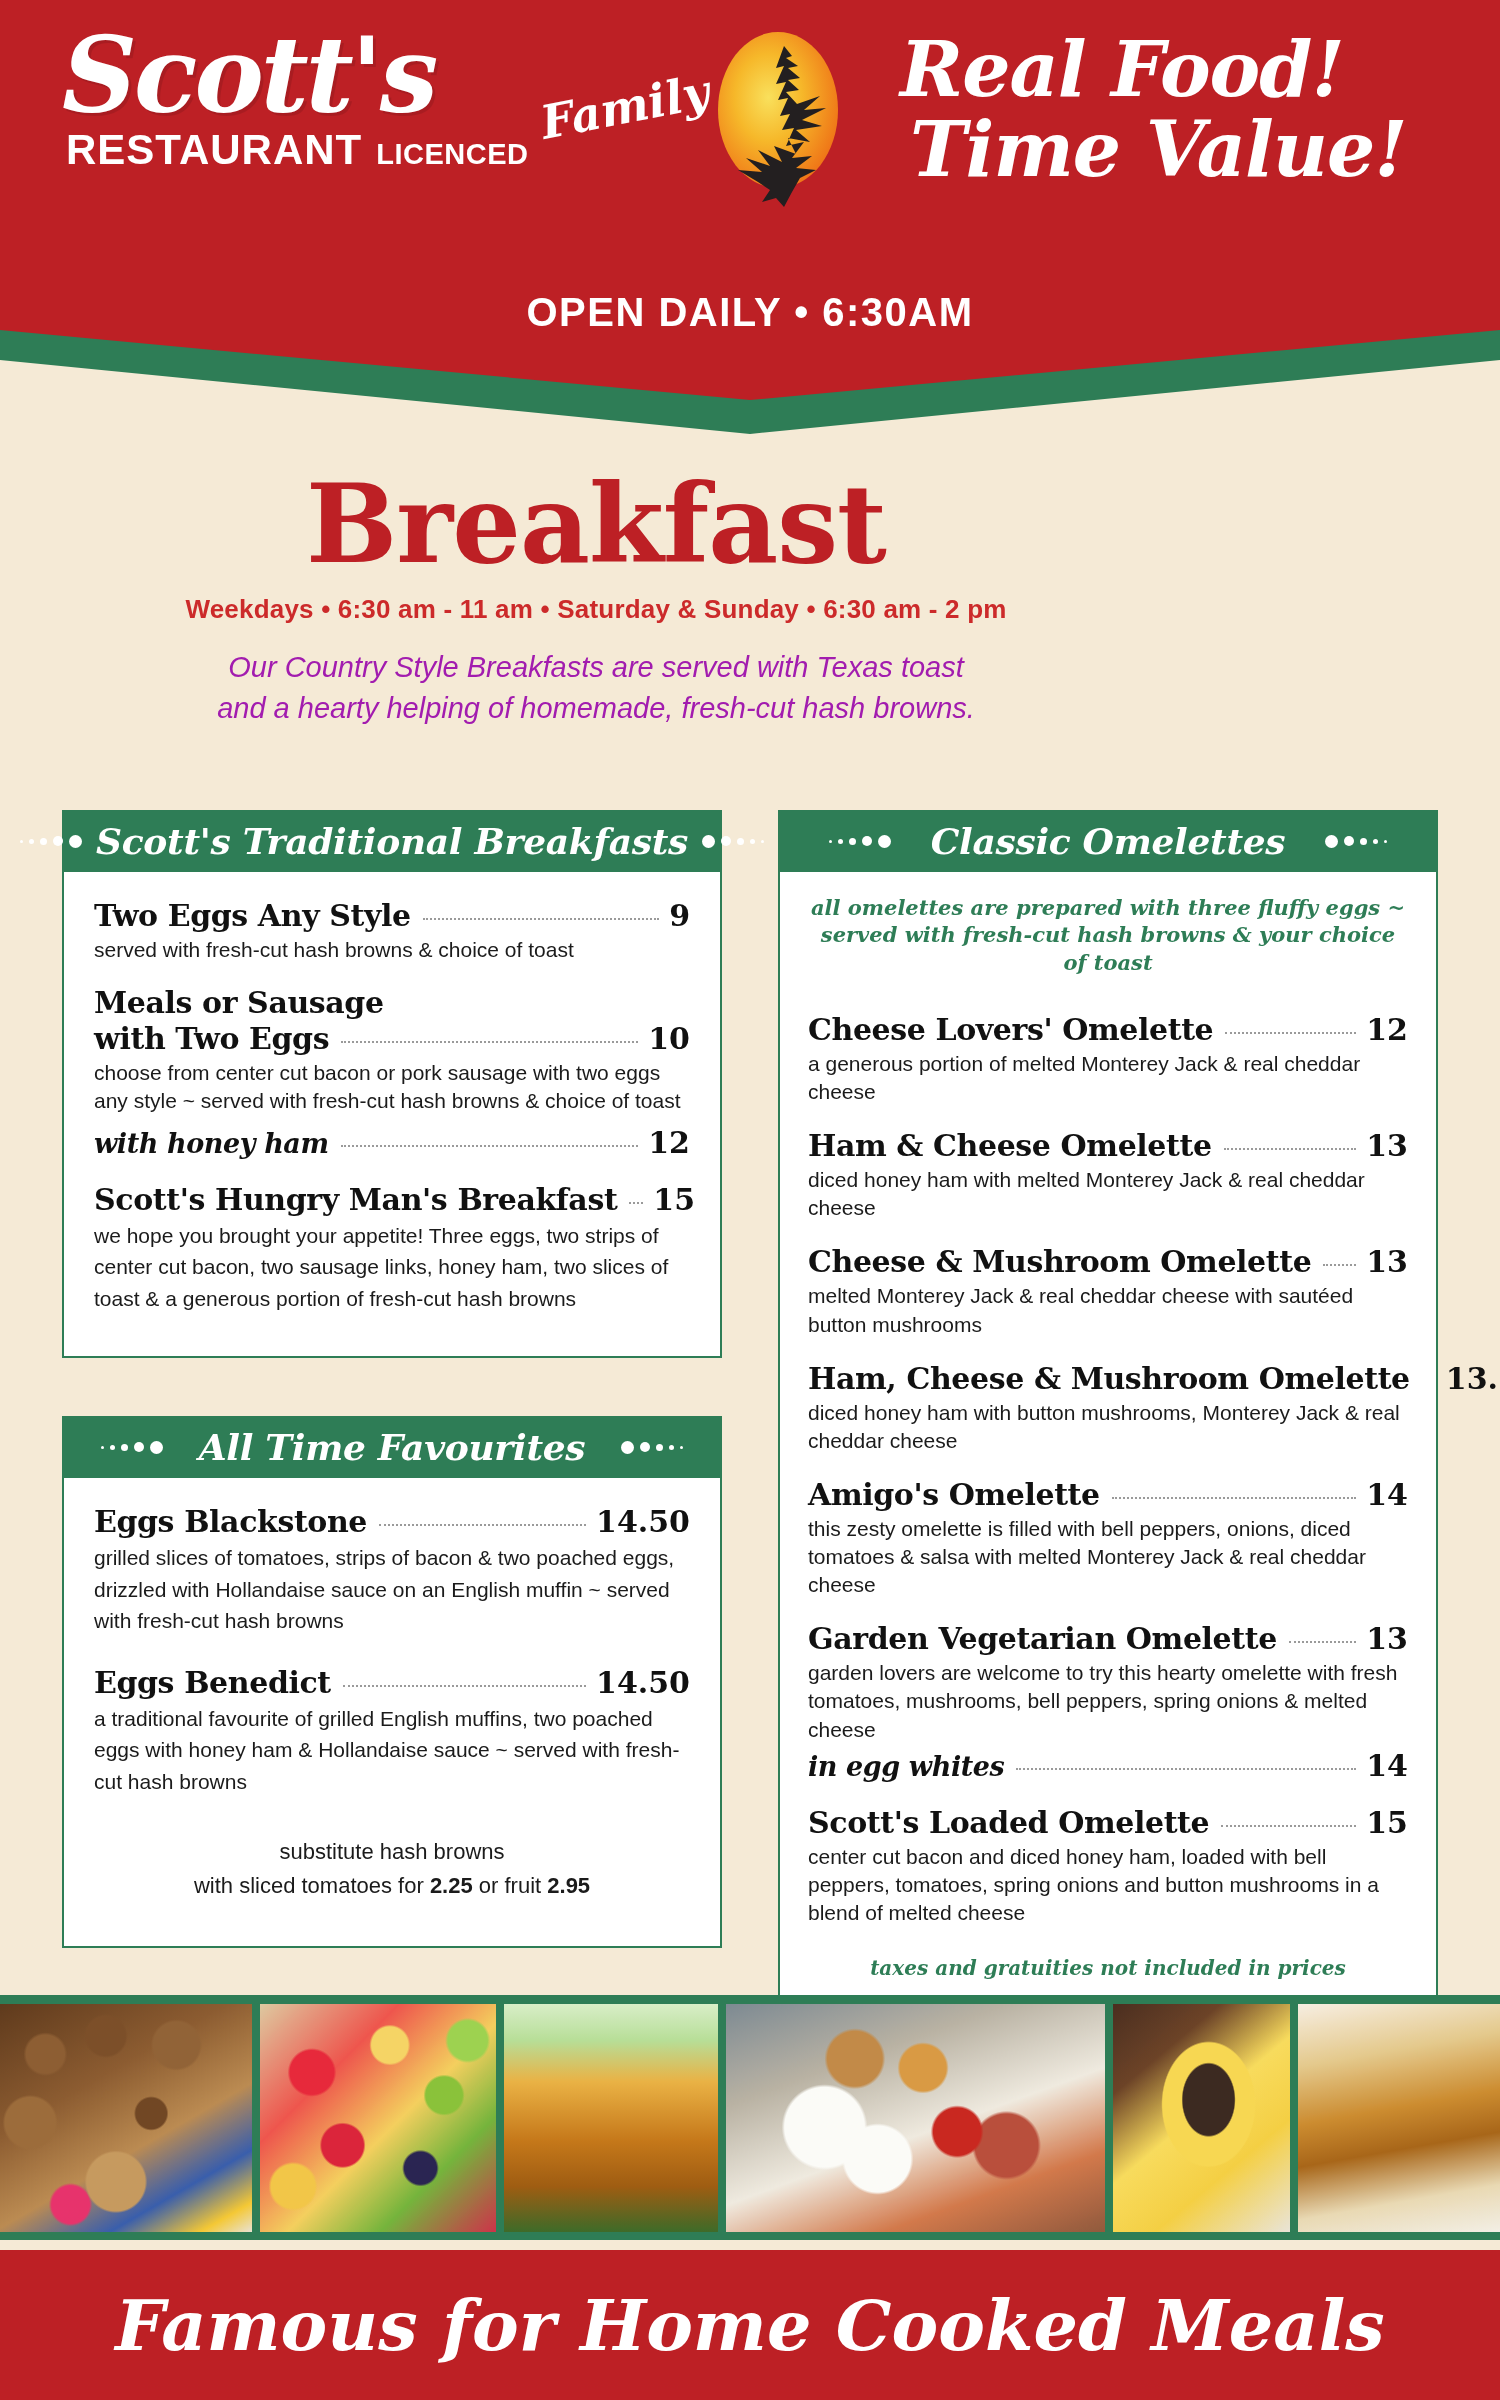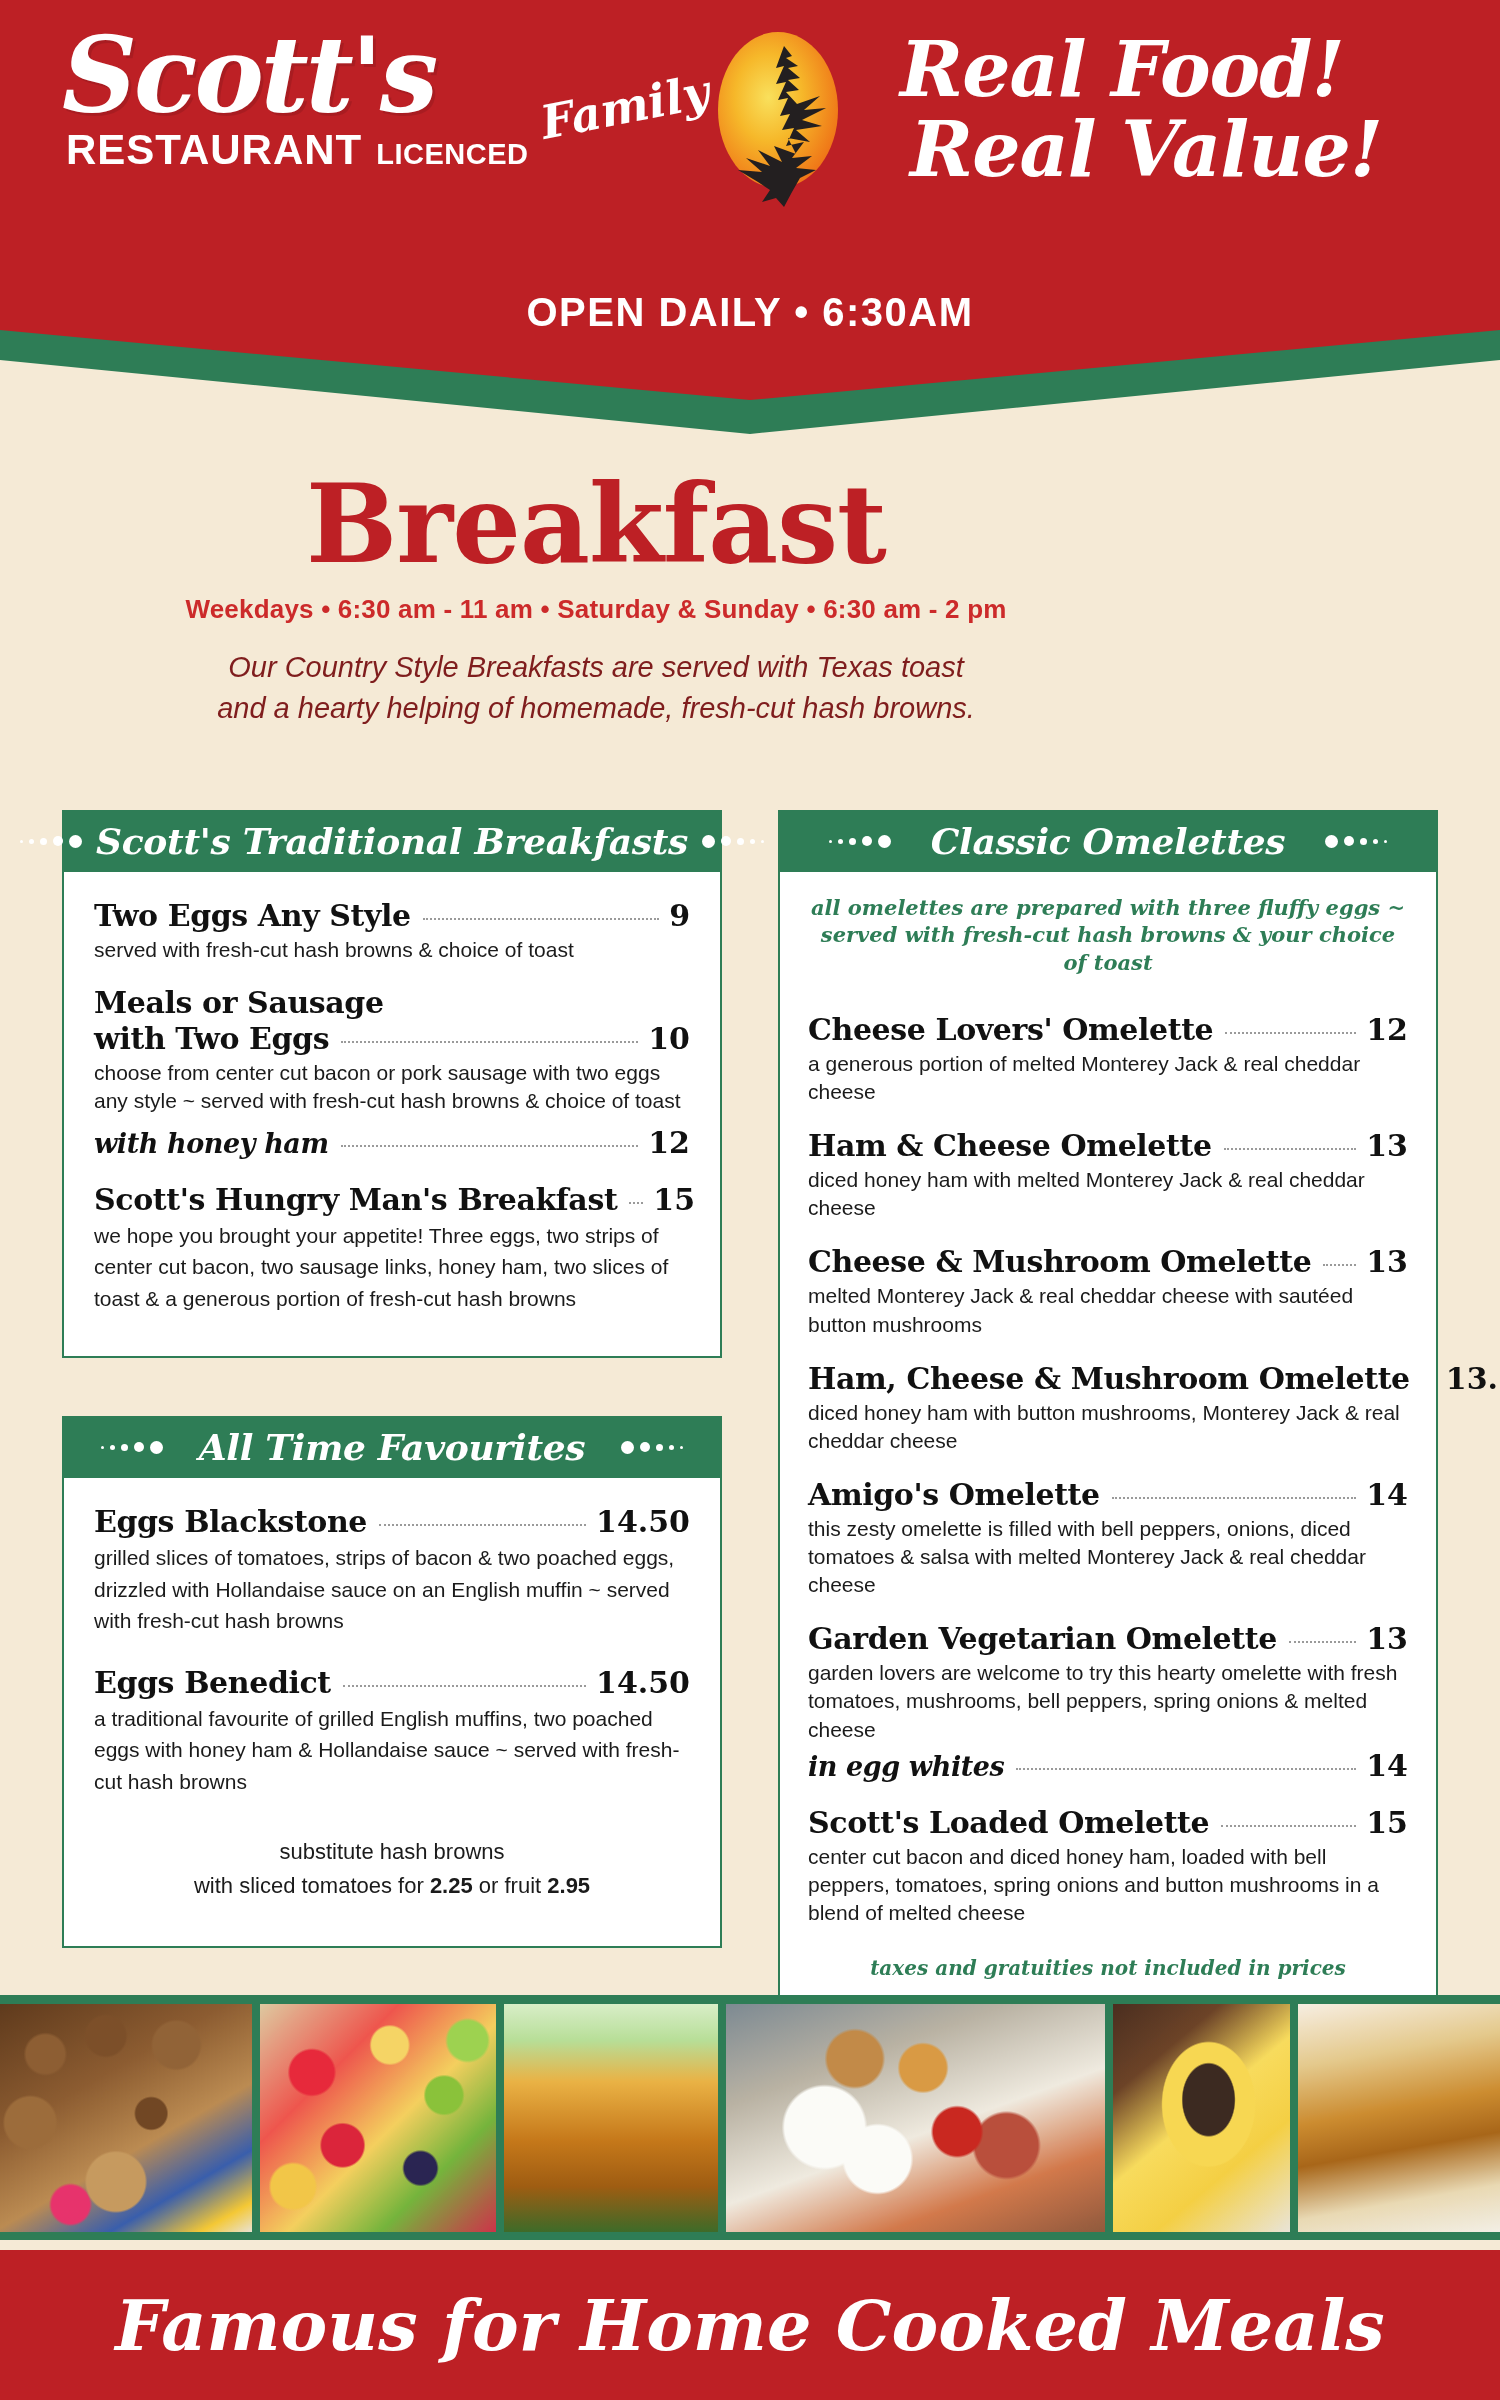--- a/index.html
+++ b/index.html
@@ -151,21 +151,21 @@
     font-size: 26px;
     color: #cc2a2a;
     letter-spacing: 0.2px;
   }
   .intro {
     margin-top: 22px;
     font-family: "Liberation Sans", sans-serif;
     font-style: italic;
     font-size: 29px;
     line-height: 1.42;
-    color: #7f1d1d;
+    color: #a21caf;
   }
 
   
   .columns {
     position: absolute;
     left: 0; top: 810px;
     width: 1500px;
     height: 1160px;
   }
   .col-left  { position: absolute; left: 62px;  top: 0; width: 660px; }
@@ -400,21 +400,21 @@
       <path d="M84 24 L92 34 L86 36 L98 44 L88 46 L100 56 L88 58 L99 68 L86 70 L97 82
                L120 74 L104 88 L126 86 L102 98 L122 104 L96 108 L110 120 L88 116
                L96 132 L74 124 L82 140 L58 128 L70 144 L46 136 L62 150 L38 148
                L58 160 L70 168 L62 180 L76 176 L84 185 L92 170 L100 156 L116 148
                L96 146 L112 134 L92 136 L104 120 L86 124 L94 106 L82 108 L90 92
                L80 94 L88 76 L78 78 L86 60 L76 62 L84 44 L76 46 Z" fill="#231f20"></path>
     </svg>
 
     <div class="tagline">
       <div class="tagline-line">Real Food!</div>
-      <div class="tagline-line second">Real Value!</div>
+      <div class="tagline-line second">Time Value!</div>
     </div>
   </div>
 
   <div class="open-daily">OPEN DAILY • 6:30AM</div>
 </div>
 
 <div class="title-block">
   <div class="page-title">Breakfast</div>
   <div class="hours">Weekdays • 6:30 am - 11 am  •  Saturday &amp; Sunday • 6:30 am - 2 pm</div>
   <div class="intro">

